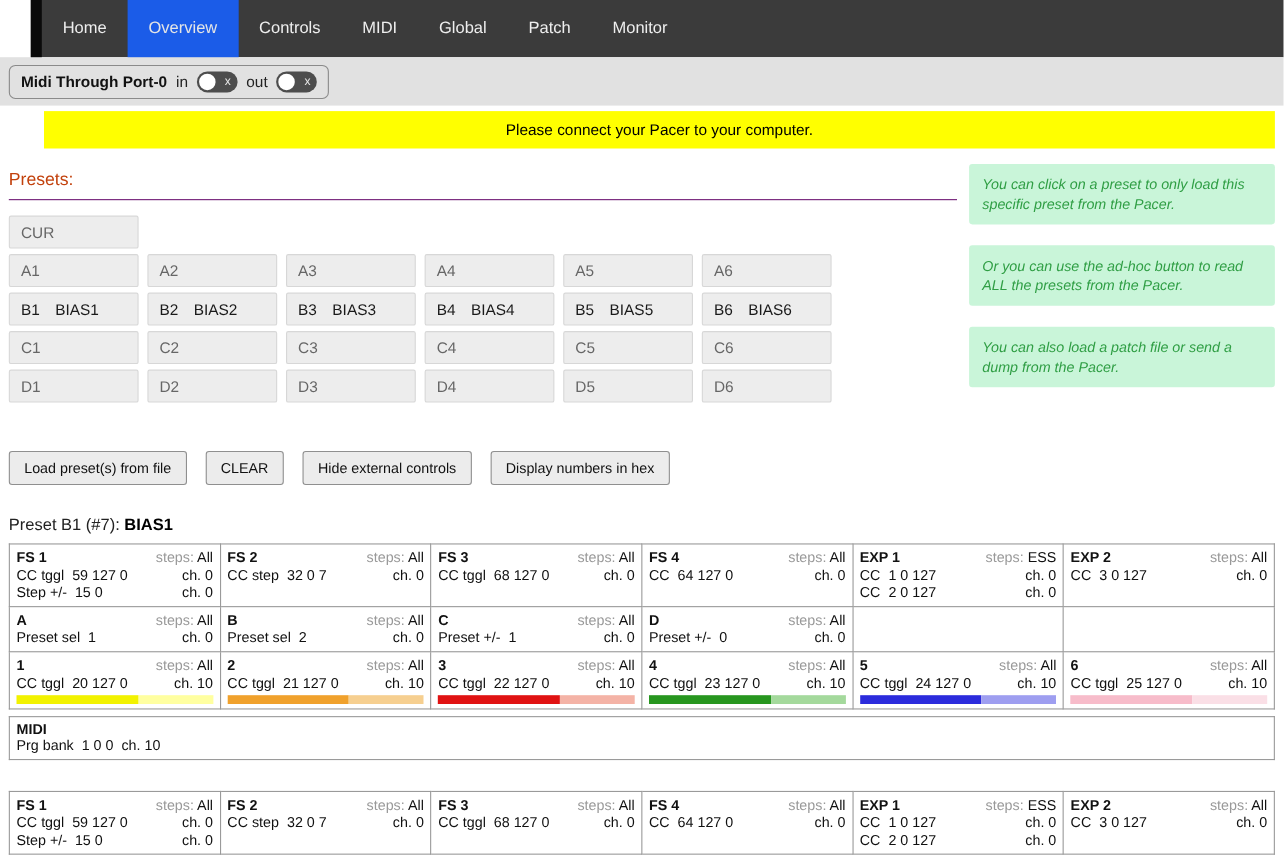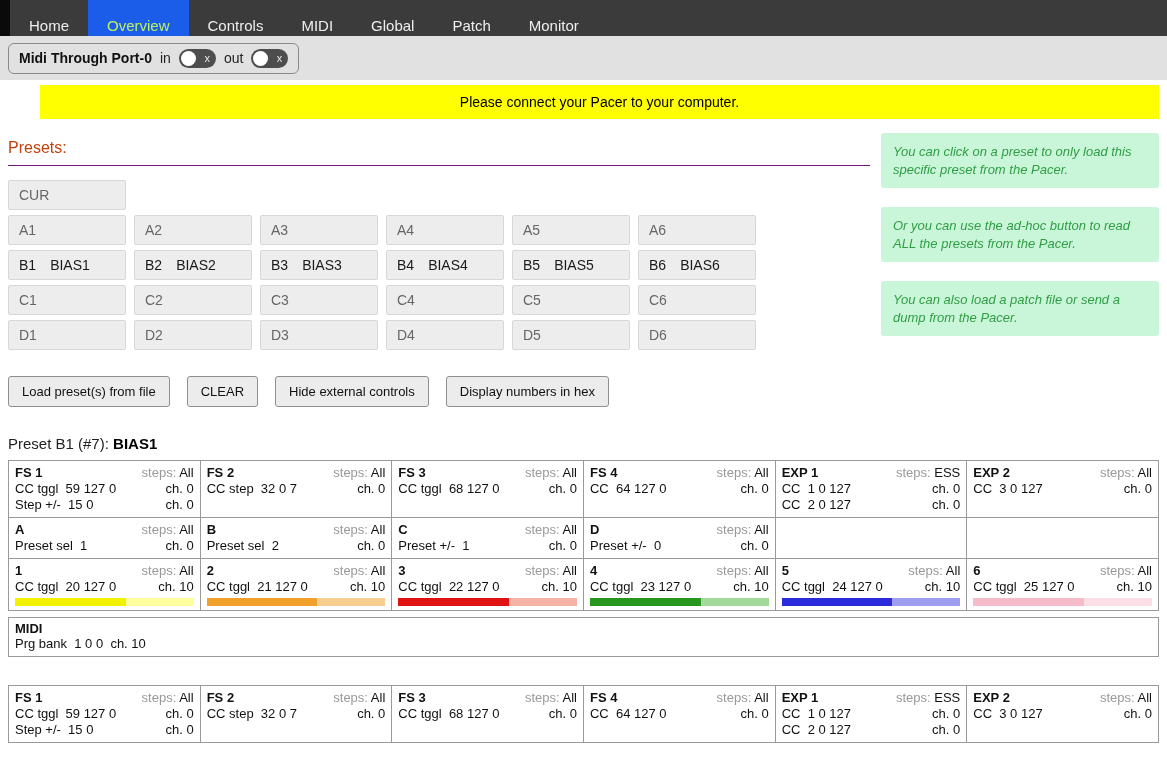--- a/index.html
+++ b/index.html
@@ -1,23 +1,23 @@
 <!DOCTYPE html>
 <html><head>
 <meta charset="utf-8">
 <style>
   * { box-sizing: border-box; margin: 0; padding: 0; }
   html,body { width:1167px; height:784px; overflow:hidden; background:#fff;
               font-family:"Liberation Sans", sans-serif; color:#111; }
 
   
-  .nav { height:36px; background:#3b3b3b; display:flex; align-items:stretch; }
+  .nav { height:52px; background:#3b3b3b; display:flex; align-items:stretch;margin-left:28px; }
   .nav-edge { width:10px; background:#0a0a0a; }
   .tab { padding:0 19px; line-height:52px; font-size:15px; color:#eee; cursor:pointer; }
-  .tab.active { background:#1b5ce8; color:#bef264; }
+  .tab.active { background:#1b5ce8; color:#e5e5e5; }
   .nav-title { margin-left:auto; padding-right:16px; line-height:52px;
                color:#a6a6a6; font-style:italic; font-size:15px; }
 
   
   .midibar { height:44px; background:#e1e1e1; display:flex; align-items:center; padding:0 8px; }
   .portbox { display:flex; align-items:center; gap:8px; border:1px solid #8a8a8a;
              border-radius:6px; padding:5px 10px; }
   .portname { font-weight:bold; font-size:14px; color:#111; }
   .io { font-size:14px; color:#222; }
   .toggle { position:relative; width:37px; height:19px; background:#4d4d4d;
@@ -36,21 +36,21 @@
   .right { width:278px; margin-left:auto; }
   .presets-h { font-size:16px; font-weight:normal; color:#c2410c;
                border-bottom:1px solid #701a75; padding-bottom:8px; margin:6px 0 14px 0; }
   .prow { margin-bottom:5px; }
   .pgrid { display:grid; grid-template-columns:repeat(6,118px); gap:5px 8px; }
   .pbtn { width:118px; height:30px; background:#ededed; border:1px solid #d7d7d7;
           border-radius:2px; display:flex; align-items:center; padding:0 10px;
           font-size:14px; color:#666; font-family:inherit; cursor:pointer; text-align:left; }
   .pbtn .pname { margin-left:14px; }
   .pbtn.named { color:#1a1a1a; }
-  .actions { margin-top:26px; display:flex; gap:17px; }
+  .actions { margin-top:44px; display:flex; gap:17px; }
   .abtn { background:#ececec; border:1px solid #8f8f8f; border-radius:3px;
           padding:7px 13px; font-size:13px; color:#111; font-family:inherit; cursor:pointer; }
   .tip { background:#c9f5d9; color:#2f9e44; padding:10px 12px; font-size:13px;
          font-style:italic; margin-bottom:19px; border-radius:3px; line-height:1.35; }
 
   
   .section { padding:0 8px; margin-top:28px; }
   .sec-h { font-size:15px; color:#222; margin-bottom:8px; }
   .sec-h b { font-weight:bold; color:#000; }
   table.ctl { width:100%; border-collapse:collapse; table-layout:fixed; }

